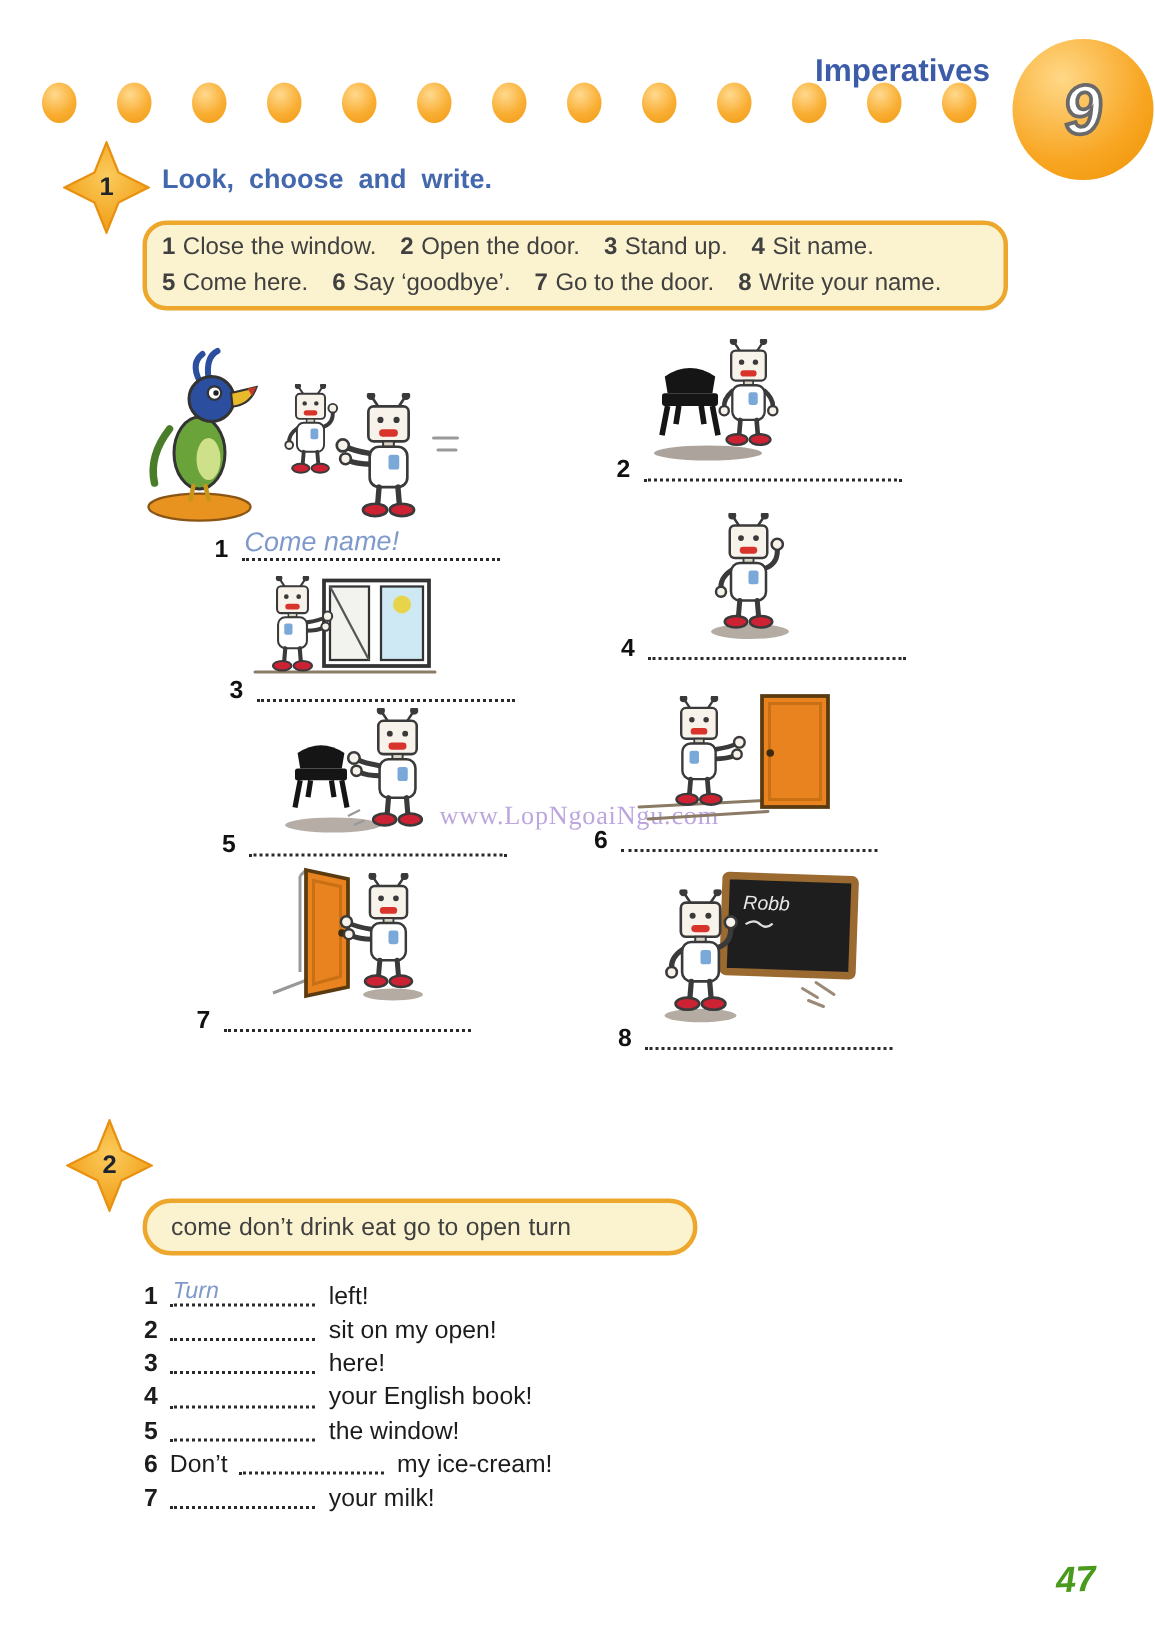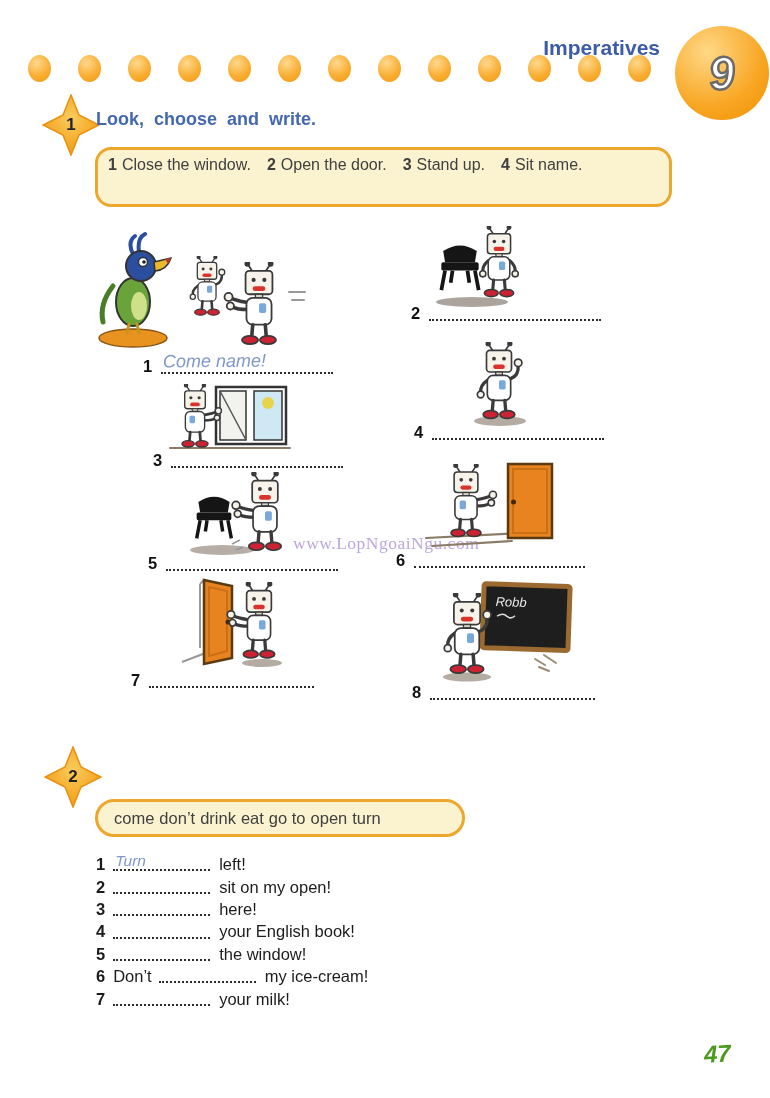--- a/index.html
+++ b/index.html
@@ -16,21 +16,21 @@
        background:radial-gradient(circle at 35% 28%, #FFD887 0%, #F8A623 60%, #EF9100 100%);
        display:flex;align-items:center;justify-content:center;}
   .unit-number{font-size:46px;font-weight:bold;font-style:italic;color:#fff;
        -webkit-text-stroke:2.5px #6a6a6a;transform:rotate(-6deg);}
 
   
   .star-badge{position:absolute;width:58px;height:62px;}
   .star-badge svg{position:absolute;left:0;top:0;width:100%;height:100%;}
   .star-badge .num{position:absolute;left:0;top:0;right:0;bottom:0;display:flex;
        align-items:center;justify-content:center;font-weight:bold;font-size:17px;color:#20242c;}
-  .ex-title{position:absolute;font-size:18px;font-weight:bold;color:#4468AE;word-spacing:5px;}
+  .ex-title{position:absolute;font-size:18px;font-weight:bold;color:#4468AE;word-spacing:5px;margin-left:12px;}
 
   
   .word-box{position:absolute;border:3px solid #ECA72C;border-radius:16px;background:#FBF3CF;color:#404040;}
   .wb1{left:95px;top:147px;width:551px;height:48px;padding:3px 10px;font-size:16px;}
   .wb-line{display:flex;line-height:24px;white-space:nowrap;}
   .phrase{margin-right:16px;}
   .phrase b{margin-right:5px;font-weight:bold;}
   .wb2{left:95px;top:799px;width:348px;height:32px;padding:0 0 0 16px;border-radius:19px;
        display:flex;align-items:center;gap:5px;font-size:16.5px;}
   .wb2 span{white-space:nowrap;}
@@ -182,20 +182,26 @@
   </div>
   <div class="ex-title" style="left:96px;top:109px;">Look, choose and write.</div>
 
   <div class="word-box wb1">
     <div class="wb-line">
       <span class="phrase"><b>1</b><span>Close the window.</span></span>
       <span class="phrase"><b>2</b><span>Open the door.</span></span>
       <span class="phrase"><b>3</b><span>Stand up.</span></span>
       <span class="phrase"><b>4</b><span>Sit name.</span></span>
     </div>
+    <div class="wb-line">
+      <span class="phrase"><b>5</b><span>Come here.</span></span>
+      <span class="phrase"><b>6</b><span>Say ‘goodbye’.</span></span>
+      <span class="phrase"><b>7</b><span>Go to the door.</span></span>
+      <span class="phrase"><b>8</b><span>Write your name.</span></span>
+    </div>
   </div>
 
   <div class="scene" style="left:93px;top:226px;width:218px;height:124px;">
     <svg viewBox="0 0 218 124">
       <ellipse cx="40" cy="112" rx="34" ry="9" fill="#E8931F" stroke="#8a5514" stroke-width="1.5"></ellipse>
       <path d="M20 60 Q6 78 10 96" stroke="#4a7d2a" stroke-width="5" fill="none" stroke-linecap="round"></path>
       <ellipse cx="40" cy="76" rx="17" ry="24" fill="#6aa33a" stroke="#333" stroke-width="2"></ellipse>
       <ellipse cx="46" cy="80" rx="8" ry="14" fill="#cfe08a"></ellipse>
       <path d="M40 28 Q34 16 42 10 M46 26 Q44 12 52 8" stroke="#2b4f9e" stroke-width="4" fill="none" stroke-linecap="round"></path>
       <circle cx="48" cy="40" r="15" fill="#2b4f9e" stroke="#333" stroke-width="2"></circle>

